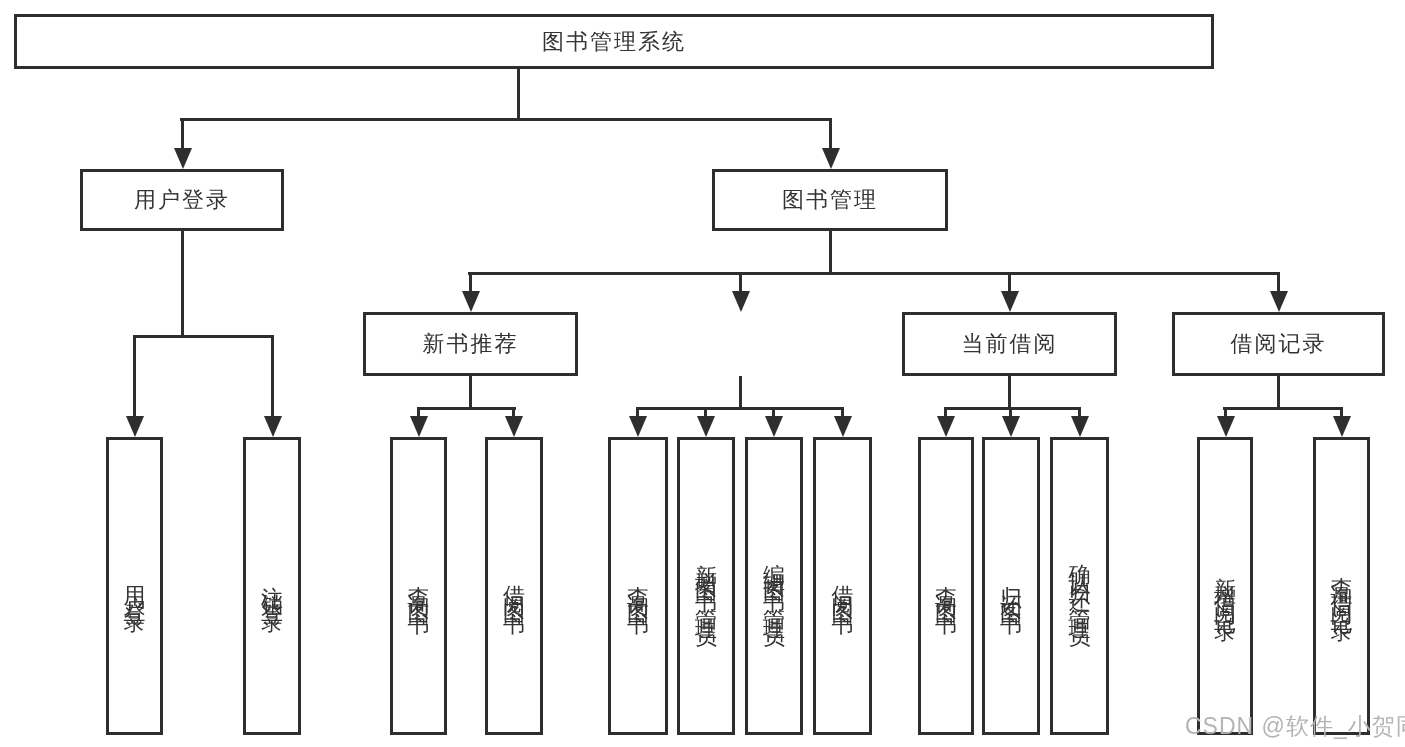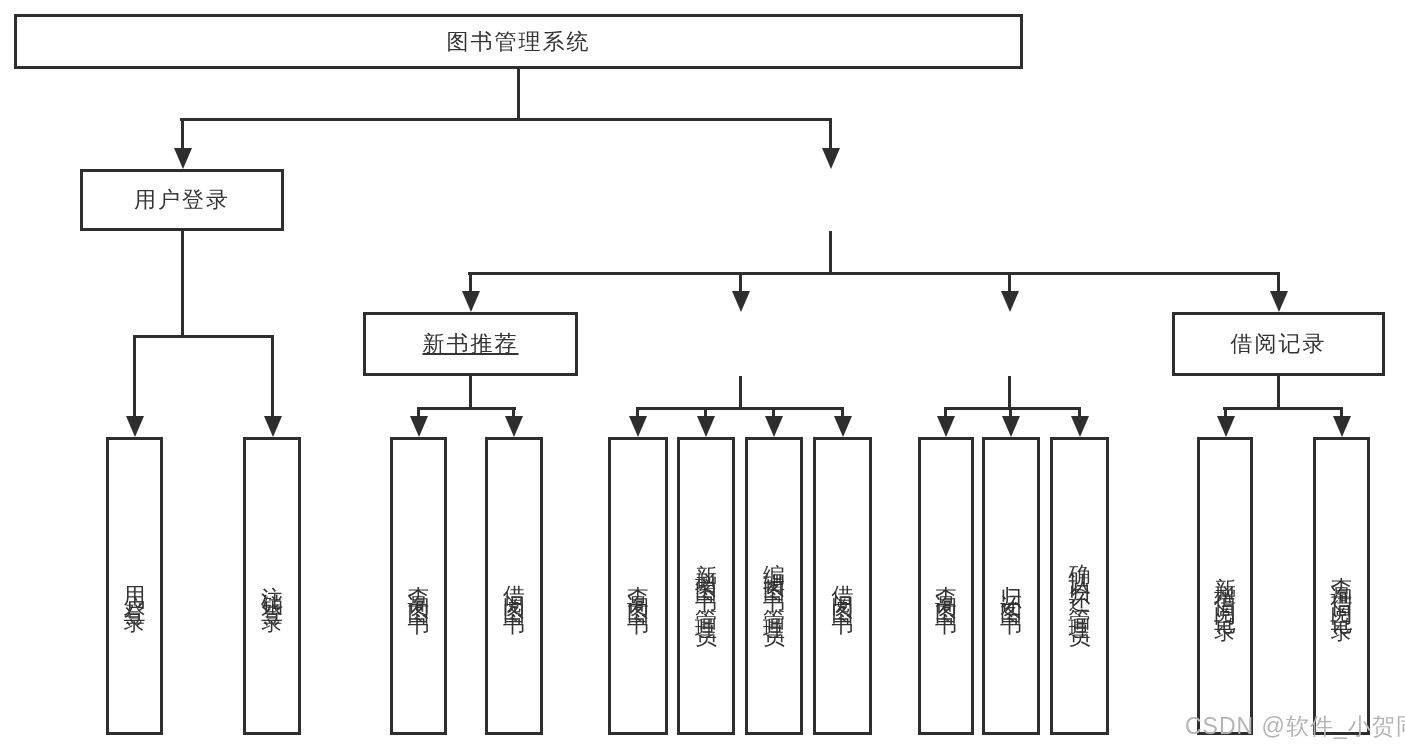--- a/index.html
+++ b/index.html
@@ -14,50 +14,52 @@
   .arrow{position:absolute;width:0;height:0;border-left:9px solid transparent;
          border-right:9px solid transparent;border-top:21px solid #2e2e2e;}
   .watermark{position:absolute;left:1185px;top:711px;font-size:23px;color:#b4b4b4;
              letter-spacing:1px;white-space:nowrap;}
 </style>
 </head>
 <body>
 
 <div class="stage">
 
-  <div class="node" style="left:14px;top:14px;width:1009px;height:55px;">图书管理系统</div>
+  <div class="node" style="left:14px;top:14px;width:1200px;height:55px;">图书管理系统</div>
 
   <div class="vline" style="left:517px;top:69px;height:51px;"></div>
   <div class="hline" style="left:180px;top:118px;width:651px;"></div>
   <div class="vline" style="left:181px;top:118px;height:34px;"></div>
   <div class="vline" style="left:829px;top:118px;height:34px;"></div>
   <div class="arrow" style="left:174px;top:148px;"></div>
   <div class="arrow" style="left:822px;top:148px;"></div>
 
   <div class="node" style="left:80px;top:169px;width:204px;height:62px;">用户登录</div>
+  <div class="node" style="left:712px;top:169px;width:236px;height:62px;">图书管理</div>
 
   <div class="vline" style="left:181px;top:231px;height:106px;"></div>
   <div class="hline" style="left:133px;top:335px;width:141px;"></div>
   <div class="vline" style="left:133px;top:335px;height:85px;"></div>
   <div class="vline" style="left:271px;top:335px;height:85px;"></div>
   <div class="arrow" style="left:126px;top:416px;"></div>
   <div class="arrow" style="left:264px;top:416px;"></div>
 
   <div class="vline" style="left:829px;top:231px;height:44px;"></div>
   <div class="hline" style="left:468px;top:272px;width:812px;"></div>
   <div class="vline" style="left:469px;top:272px;height:22px;"></div>
   <div class="vline" style="left:739px;top:272px;height:22px;"></div>
   <div class="vline" style="left:1008px;top:272px;height:22px;"></div>
   <div class="vline" style="left:1277px;top:272px;height:22px;"></div>
   <div class="arrow" style="left:462px;top:291px;"></div>
   <div class="arrow" style="left:732px;top:291px;"></div>
   <div class="arrow" style="left:1001px;top:291px;"></div>
   <div class="arrow" style="left:1270px;top:291px;"></div>
 
-  <div class="node" style="left:363px;top:312px;width:215px;height:64px;text-decoration:underline;">新书推荐</div>
+  <div class="node" style="left:363px;top:312px;width:215px;height:64px;">新书推荐</div>
+  <div class="node" style="left:902px;top:312px;width:215px;height:64px;">当前借阅</div>
   <div class="node" style="left:1172px;top:312px;width:213px;height:64px;">借阅记录</div>
 
   <div class="vline" style="left:469px;top:376px;height:34px;"></div>
   <div class="hline" style="left:417px;top:407px;width:99px;"></div>
   <div class="vline" style="left:417px;top:407px;height:13px;"></div>
   <div class="vline" style="left:512px;top:407px;height:13px;"></div>
   <div class="arrow" style="left:410px;top:416px;"></div>
   <div class="arrow" style="left:505px;top:416px;"></div>
 
   <div class="vline" style="left:739px;top:376px;height:34px;"></div>

